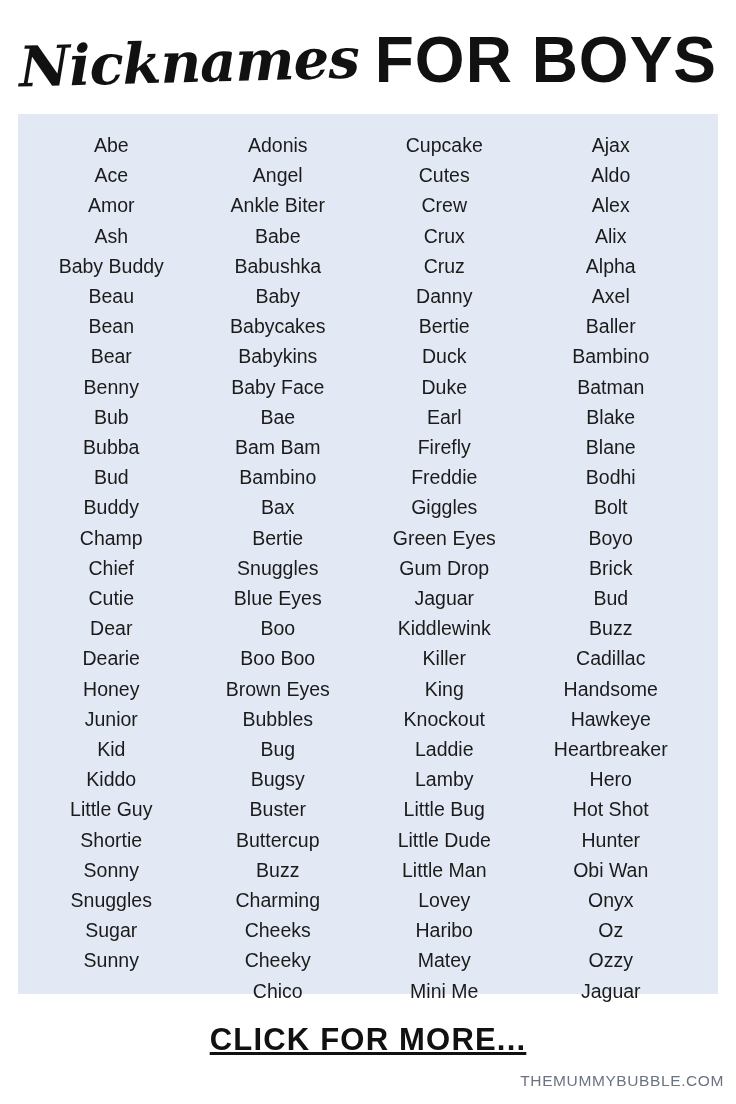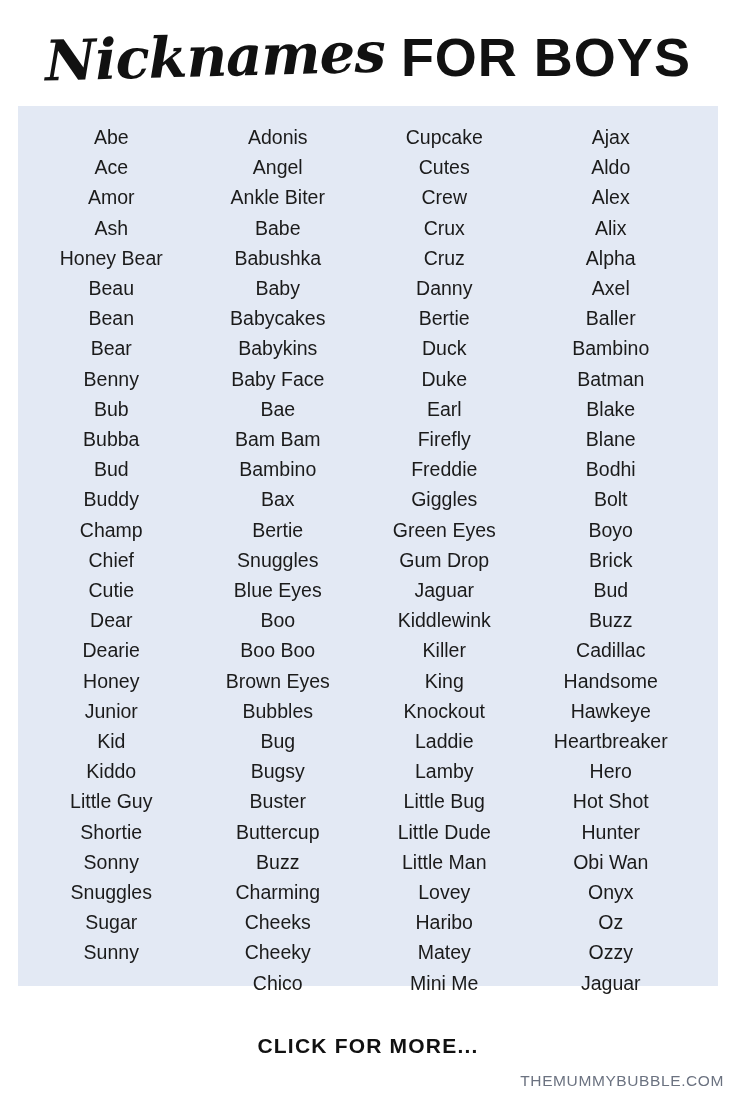--- a/index.html
+++ b/index.html
@@ -34,21 +34,21 @@
     font-weight: 700;
     font-size: 56px;
     line-height: 1;
     color: #111111;
     letter-spacing: -1px;
     transform: rotate(-1.5deg);
   }
   .title-bold {
     font-family: "Liberation Sans", sans-serif;
     font-weight: 700;
-    font-size: 54px;
+    font-size: 64px;
     line-height: 1;
     color: #111111;
     letter-spacing: 1px;
   }
   
   .list-panel {
     margin: 14px 18px 0 18px;
     background: #e3e9f4;
     padding: 16px 24px 18px 10px;
     box-sizing: border-box;
@@ -78,24 +78,25 @@
     position: absolute;
     left: 0;
     right: 0;
     bottom: 0;
     text-align: center;
     padding-bottom: 14px;
   }
   .cta {
     font-family: "Liberation Sans", sans-serif;
     font-weight: 700;
-    font-size: 21px;
+    font-size: 31px;
     letter-spacing: 1.2px;
     color: #111111;
     margin-top: 14px;
+    text-decoration: underline;
   }
   .site {
     font-family: "Liberation Sans", sans-serif;
     font-size: 15.5px;
     letter-spacing: 0.6px;
     color: #6b7280;
     margin-top: 14px;
     text-align: right;
     padding-right: 12px;
   }
@@ -110,21 +111,21 @@
     <span class="title-bold">FOR BOYS</span>
   </div>
 
   <div class="list-panel">
     <div class="columns">
       <div class="col">
           <div class="name">Abe</div>
           <div class="name">Ace</div>
           <div class="name">Amor</div>
           <div class="name">Ash</div>
-          <div class="name">Honey Bear</div>
+          <div class="name">Baby Buddy</div>
           <div class="name">Beau</div>
           <div class="name">Bean</div>
           <div class="name">Bear</div>
           <div class="name">Benny</div>
           <div class="name">Bub</div>
           <div class="name">Bubba</div>
           <div class="name">Bud</div>
           <div class="name">Buddy</div>
           <div class="name">Champ</div>
           <div class="name">Chief</div>

